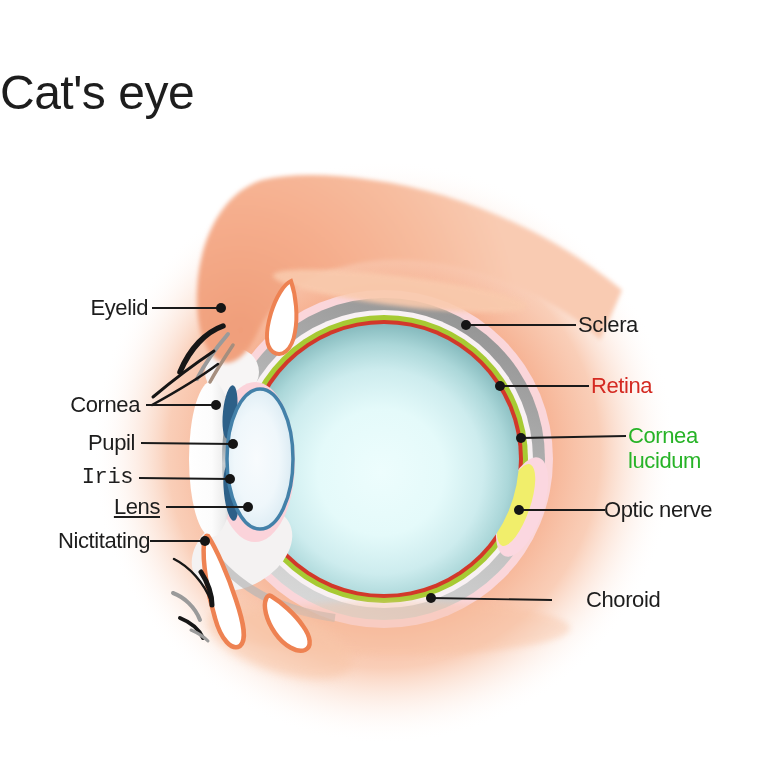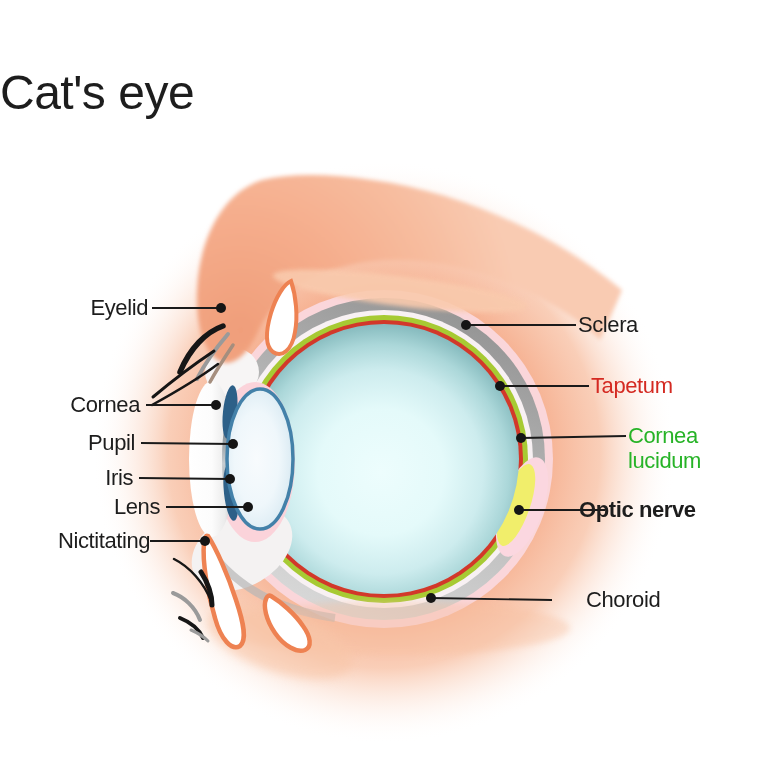--- a/index.html
+++ b/index.html
@@ -14,27 +14,27 @@
   }
   .lbl {
     position:absolute; font-size:22px; line-height:26px; letter-spacing:-0.4px;
     color:#1d1d1d; white-space:nowrap;
   }
   .lbl.ra { text-align:right; }
   .lbl .ln { display:block; }
   .lbl-eyelid   { right:620px; top:295px; }
   .lbl-cornea   { right:628px; top:392px; }
   .lbl-pupil    { right:633px; top:430px; }
-  .lbl-iris     { right:635px; top:465px; }
-  .lbl-lens     { right:608px; top:494px; }
+  .lbl-iris     { right:635px; top:465px;font-family:Liberation Mono, monospace; }
+  .lbl-lens     { right:608px; top:494px;text-decoration:underline; }
   .lbl-nict     { left:58px;  top:530px; line-height:22px; }
   .lbl-sclera   { left:578px; top:312px; }
   .lbl-retina   { left:591px; top:373px; color:#d42a22; }
   .lbl-tapetum  { left:628px; top:423px; line-height:25px; color:#27b327; }
-  .lbl-optic    { left:579px; top:497px;font-weight:bold; }
+  .lbl-optic    { left:604px; top:497px; }
   .lbl-choroid  { left:554px; top:587px;margin-left:32px; }
 </style>
 </head>
 <body>
 
 <div class="stage">
 
 <svg width="768" height="768" viewBox="0 0 768 768">
   <defs>
     <radialGradient id="gG" gradientUnits="userSpaceOnUse" cx="384" cy="452" r="292">
@@ -179,21 +179,21 @@
 
 <div class="lbl ra lbl-eyelid">Eyelid</div>
 <div class="lbl ra lbl-cornea">Cornea</div>
 <div class="lbl ra lbl-pupil">Pupil</div>
 <div class="lbl ra lbl-iris">Iris</div>
 <div class="lbl ra lbl-lens">Lens</div>
 <div class="lbl lbl-nict">
   <span class="ln">Nictitating</span>
 </div>
 <div class="lbl lbl-sclera">Sclera</div>
-<div class="lbl lbl-retina">Tapetum</div>
+<div class="lbl lbl-retina">Retina</div>
 <div class="lbl lbl-tapetum">
   <span class="ln">Cornea</span>
   <span class="ln">lucidum</span>
 </div>
 <div class="lbl lbl-optic">Optic nerve</div>
 <div class="lbl lbl-choroid">Choroid</div>
 
 </div>
 
 </body></html>

